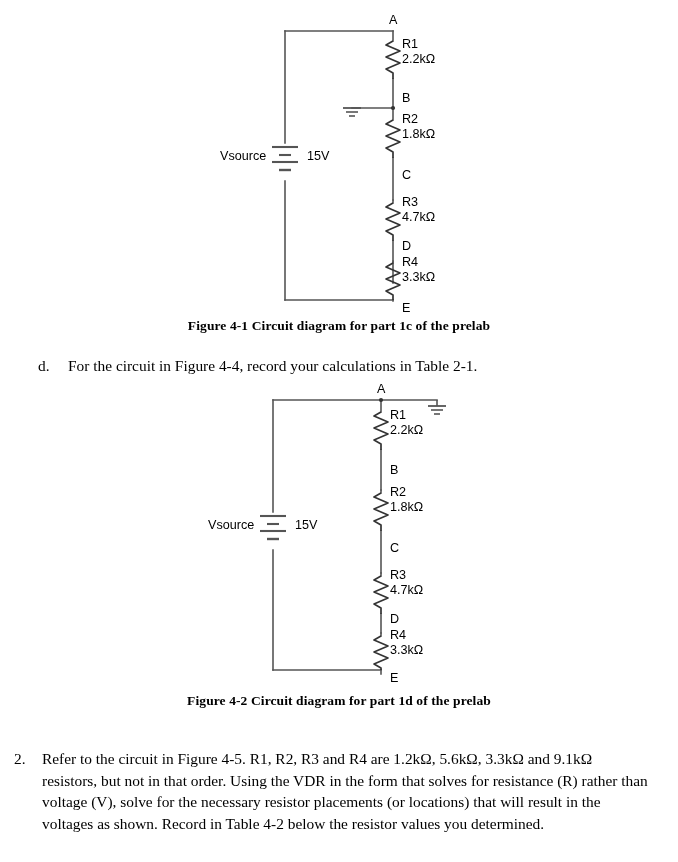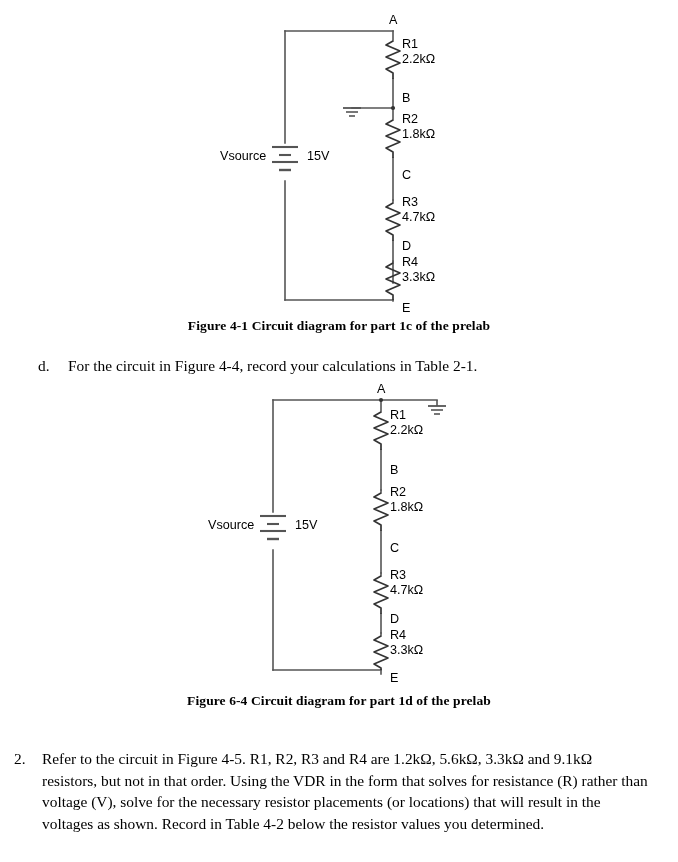--- a/index.html
+++ b/index.html
@@ -215,19 +215,19 @@
       <text class="lbl" x="390" y="259">R4</text>
       <text class="lbl" x="390" y="274">3.3kΩ</text>
 
       <text class="lbl-node" x="377" y="13">A</text>
       <text class="lbl-node" x="390" y="94">B</text>
       <text class="lbl-node" x="390" y="172">C</text>
       <text class="lbl-node" x="390" y="243">D</text>
       <text class="lbl-node" x="390" y="302">E</text>
     </svg>
   </div>
-  <div class="fig-caption" style="top:313px;">Figure 6-4 Circuit diagram for part 1d of the prelab</div>
+  <div class="fig-caption" style="top:313px;">Figure 4-2 Circuit diagram for part 1d of the prelab</div>
 </div>
 
 <div class="list-item item-2" style="top:748px;">
   <span class="list-marker">2.</span>
   <span class="list-body">Refer to the circuit in Figure 4-5. R1, R2, R3 and R4 are 1.2kΩ, 5.6kΩ, 3.3kΩ and 9.1kΩ resistors, but not in that order. Using the VDR in the form that solves for resistance (R) rather than voltage (V), solve for the necessary resistor placements (or locations) that will result in the voltages as shown. Record in Table 4-2 below the resistor values you determined.</span>
 </div>
 
 </body></html>

